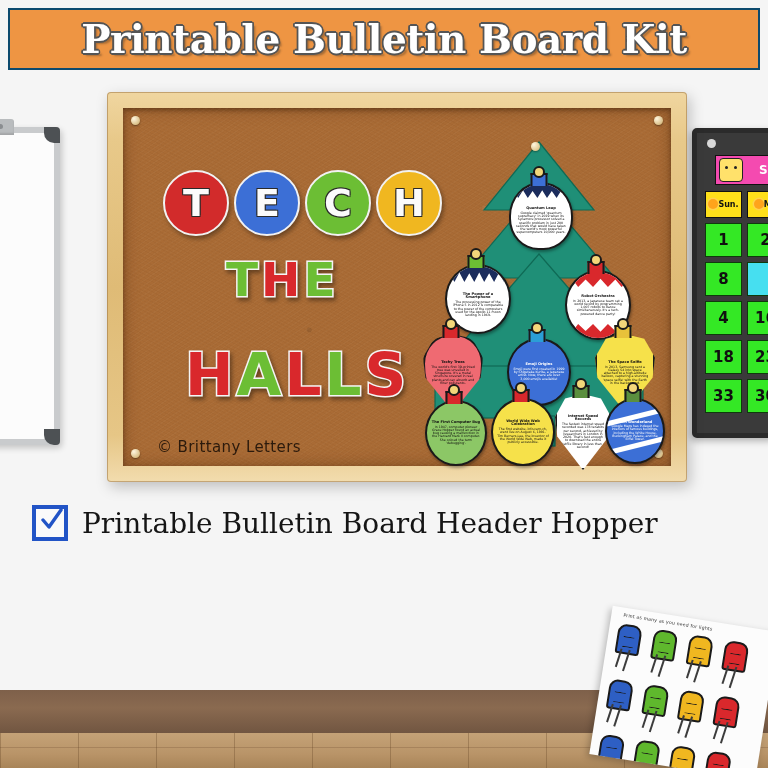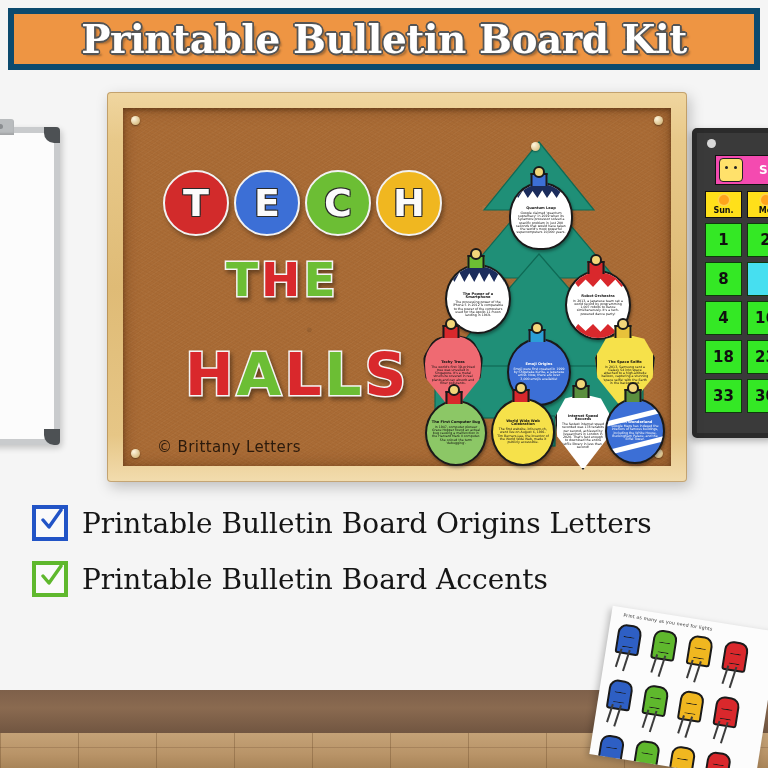--- a/index.html
+++ b/index.html
@@ -8,21 +8,21 @@
     background:#f4f4f4;
     font-family:"Liberation Serif", serif;
     position:relative;
   }
   .page{position:absolute;inset:0;background:#f5f5f5;}
 
   
   .header-banner{
     position:absolute;left:8px;top:8px;width:752px;height:62px;
     background:#ee9543;
-    border:6px solid #0c4a6e;
+    border:2px solid #0c4a6e;
     box-sizing:border-box;
     display:flex;align-items:center;justify-content:center;
     z-index:40;
   }
   .header-title{
     font-family:"DejaVu Serif", serif;
     font-weight:bold;
     font-size:39px;
     letter-spacing:-0.5px;
     color:#ffffff;
@@ -81,21 +81,21 @@
   }
   .cal-avatar:before{content:"";position:absolute;left:5px;top:7px;width:3px;height:3px;border-radius:50%;background:#222;}
   .cal-avatar:after{content:"";position:absolute;right:5px;top:7px;width:3px;height:3px;border-radius:50%;background:#222;}
   .cal-titletext{
     color:#fff;font-family:"DejaVu Sans",sans-serif;font-weight:bold;font-size:12px;margin-left:16px;
   }
   .cal-grid{position:absolute;left:8px;top:58px;width:100px;}
   .cal-row{display:flex;gap:5px;margin-bottom:5px;}
   .cal-head{
     width:37px;height:27px;background:#ffe01a;border:1px solid #111;
-    display:flex;flex-direction:column;align-items:center;justify-content:center;
+    display:flex;flex-direction:row;align-items:center;justify-content:center;
     font-family:"DejaVu Sans",sans-serif;font-size:8px;font-weight:bold;color:#111;
     box-sizing:border-box;
   }
   .cal-sun{width:10px;height:10px;border-radius:50%;background:#ffa41b;box-shadow:0 0 0 1.5px #ffd34d;margin-bottom:1px;}
   .cal-cell{
     width:37px;height:34px;background:#34e825;border:1px solid #0f3a0c;
     display:flex;align-items:center;justify-content:center;
     font-family:"DejaVu Sans",sans-serif;font-size:15px;font-weight:bold;color:#101010;
     box-sizing:border-box;
   }
@@ -491,29 +491,21 @@
     </div>
   </div>
 
   <div class="checklist">
     <div class="check-item">
       <div class="checkbox blue">
         <svg class="check-mark" viewBox="0 0 24 24">
           <polyline points="3,12 9,19 21,2" fill="none" stroke="#2254c6" stroke-width="3.4" stroke-linecap="round" stroke-linejoin="round"></polyline>
         </svg>
       </div>
-      <div class="check-label">Printable Bulletin Board Origins Letters</div>
-    </div>
-    <div class="check-item">
-      <div class="checkbox green">
-        <svg class="check-mark" viewBox="0 0 24 24">
-          <polyline points="3,12 9,19 21,2" fill="none" stroke="#5fb82d" stroke-width="3.4" stroke-linecap="round" stroke-linejoin="round"></polyline>
-        </svg>
-      </div>
-      <div class="check-label">Printable Bulletin Board Accents</div>
+      <div class="check-label">Printable Bulletin Board Header Hopper</div>
     </div>
   </div>
 
   <div class="wall-band"></div>
   <div class="floor">
     <div class="floor-planks"></div>
   </div>
 
   <div class="led-sheet">
     <div class="led-note">Print as many as you need for lights</div>

